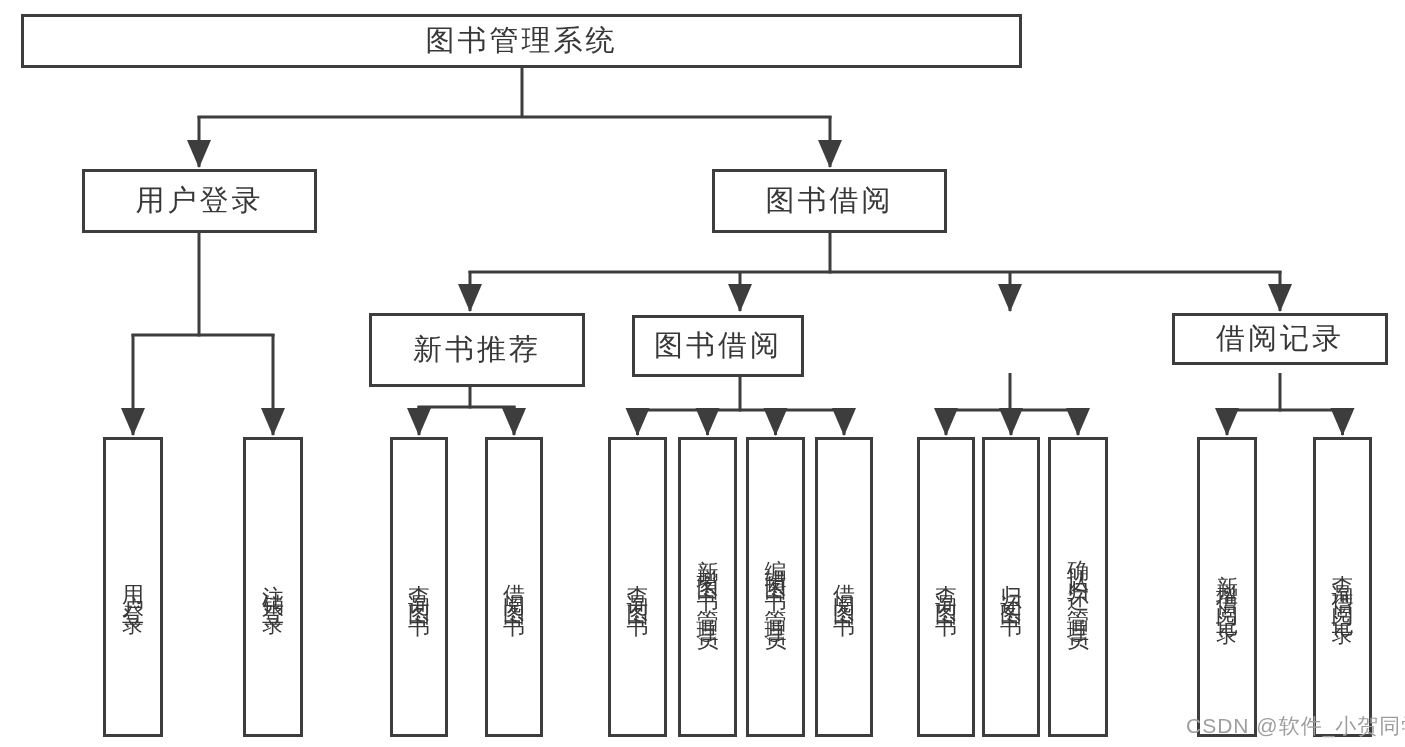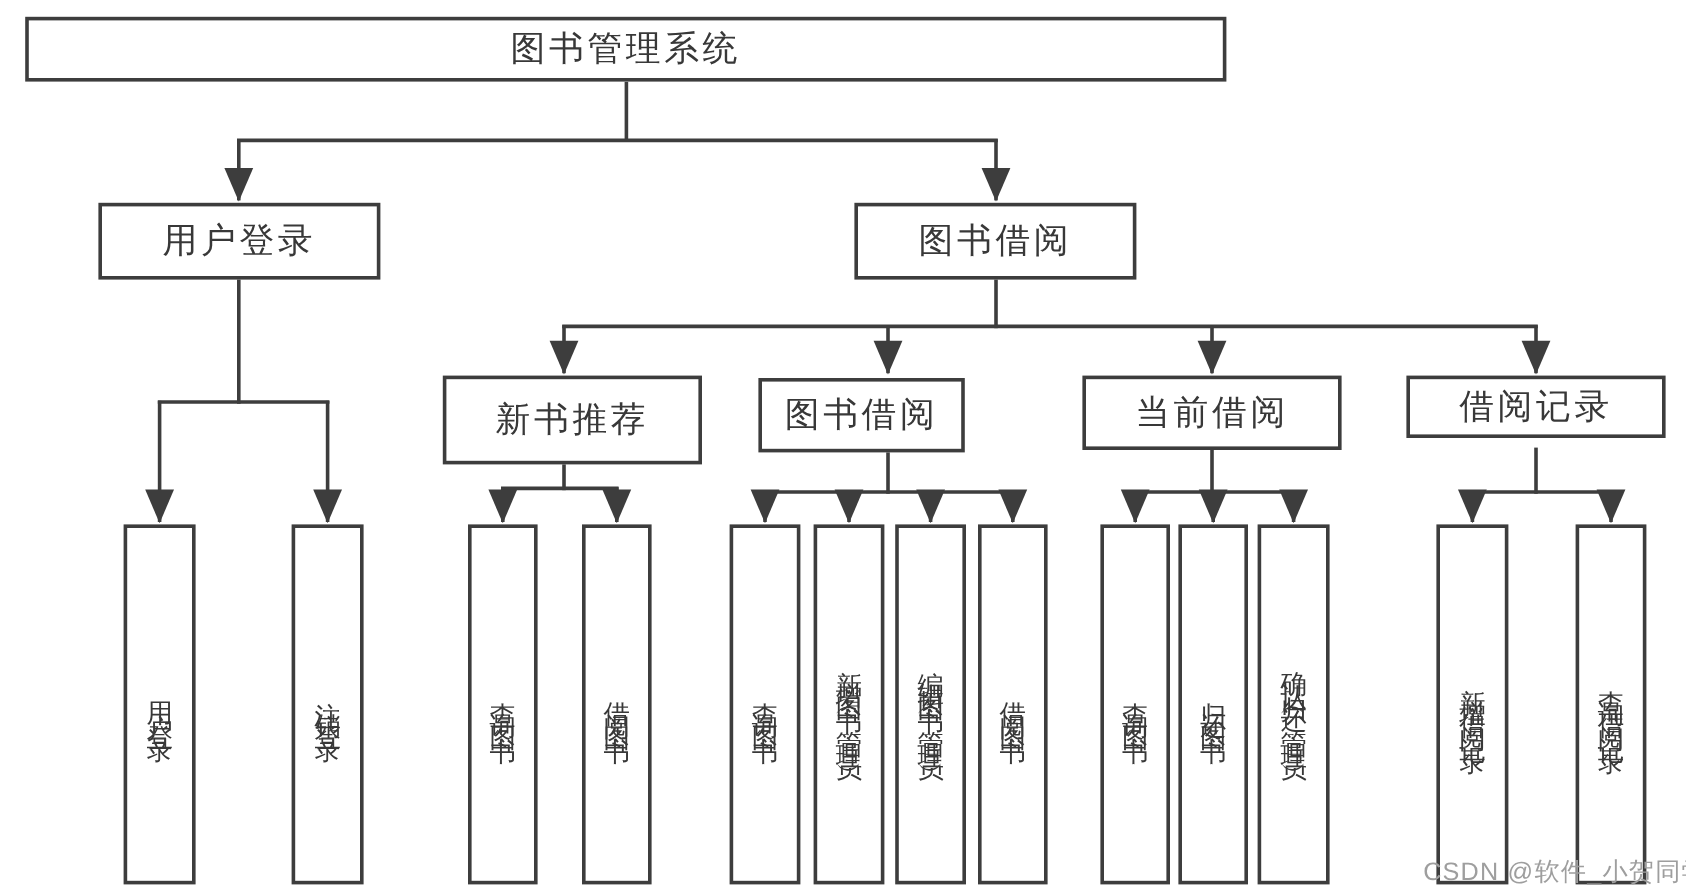--- a/index.html
+++ b/index.html
@@ -107,23 +107,20 @@
   <div class="box hbox" style="left:712px;top:169px;width:235px;height:64px">
     <span>图书借阅</span>
   </div>
 
   <div class="box hbox" style="left:369px;top:313px;width:216px;height:74px">
     <span>新书推荐</span>
   </div>
   <div class="box hbox" style="left:632px;top:315px;width:172px;height:62px">
     <span>图书借阅</span>
   </div>
-  <div class="box hbox" style="left:902px;top:313px;width:216px;height:62px">
-    <span>当前借阅</span>
-  </div>
   <div class="box hbox" style="left:1172px;top:313px;width:216px;height:52px">
     <span>借阅记录</span>
   </div>
 
   <div class="box" style="left:103px;top:437px;width:60px;height:300px">
     <span class="vtext">用户登录</span>
   </div>
   <div class="box" style="left:243px;top:437px;width:60px;height:300px">
     <span class="vtext">注销登录</span>
   </div>

